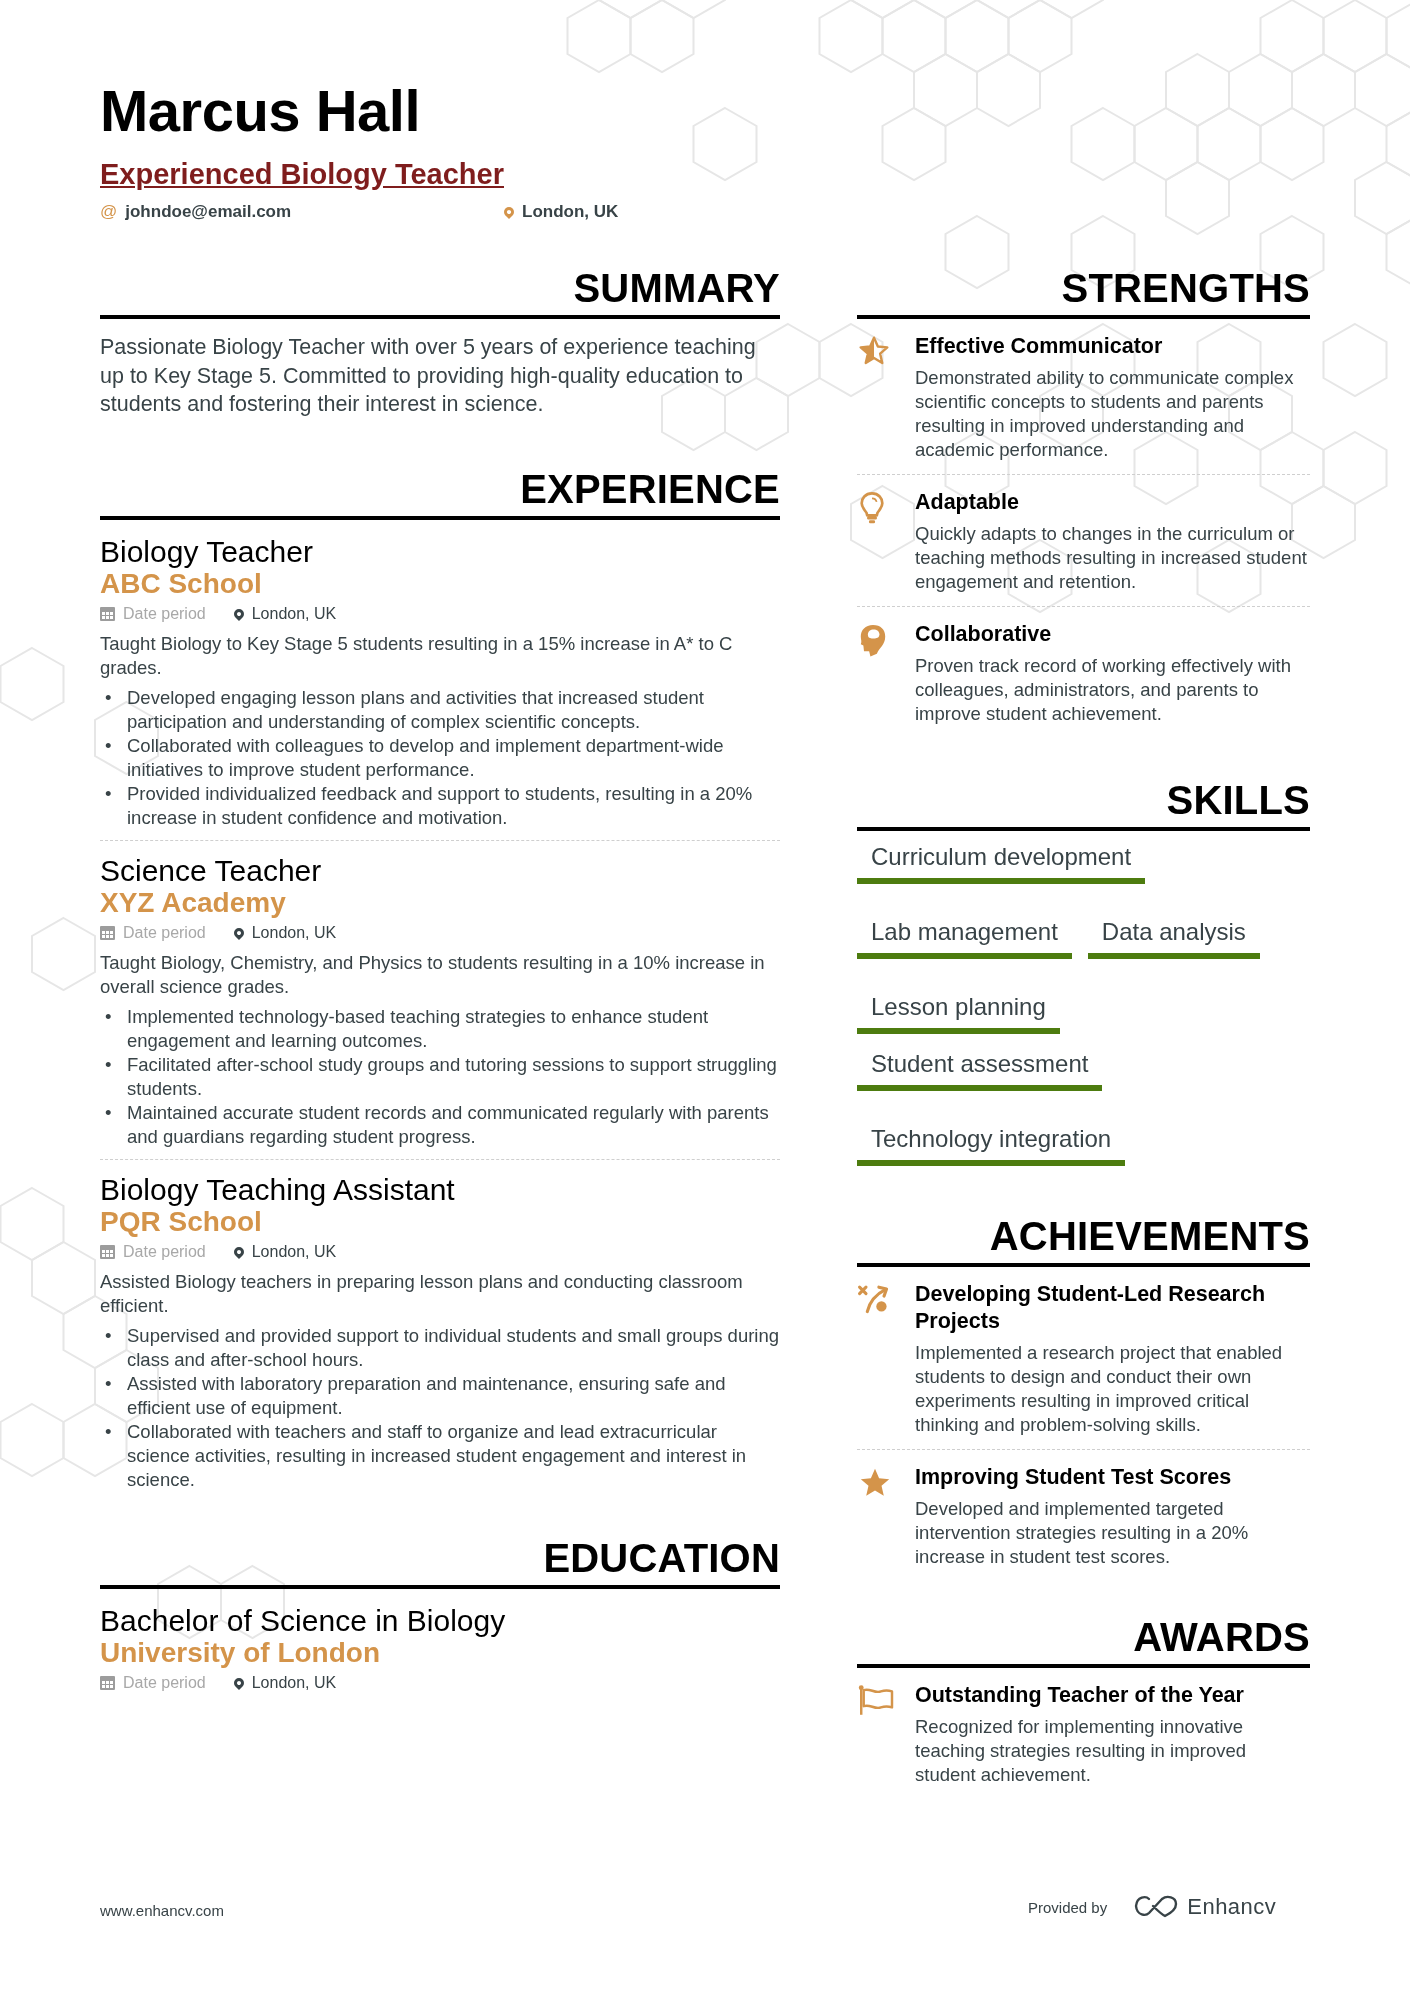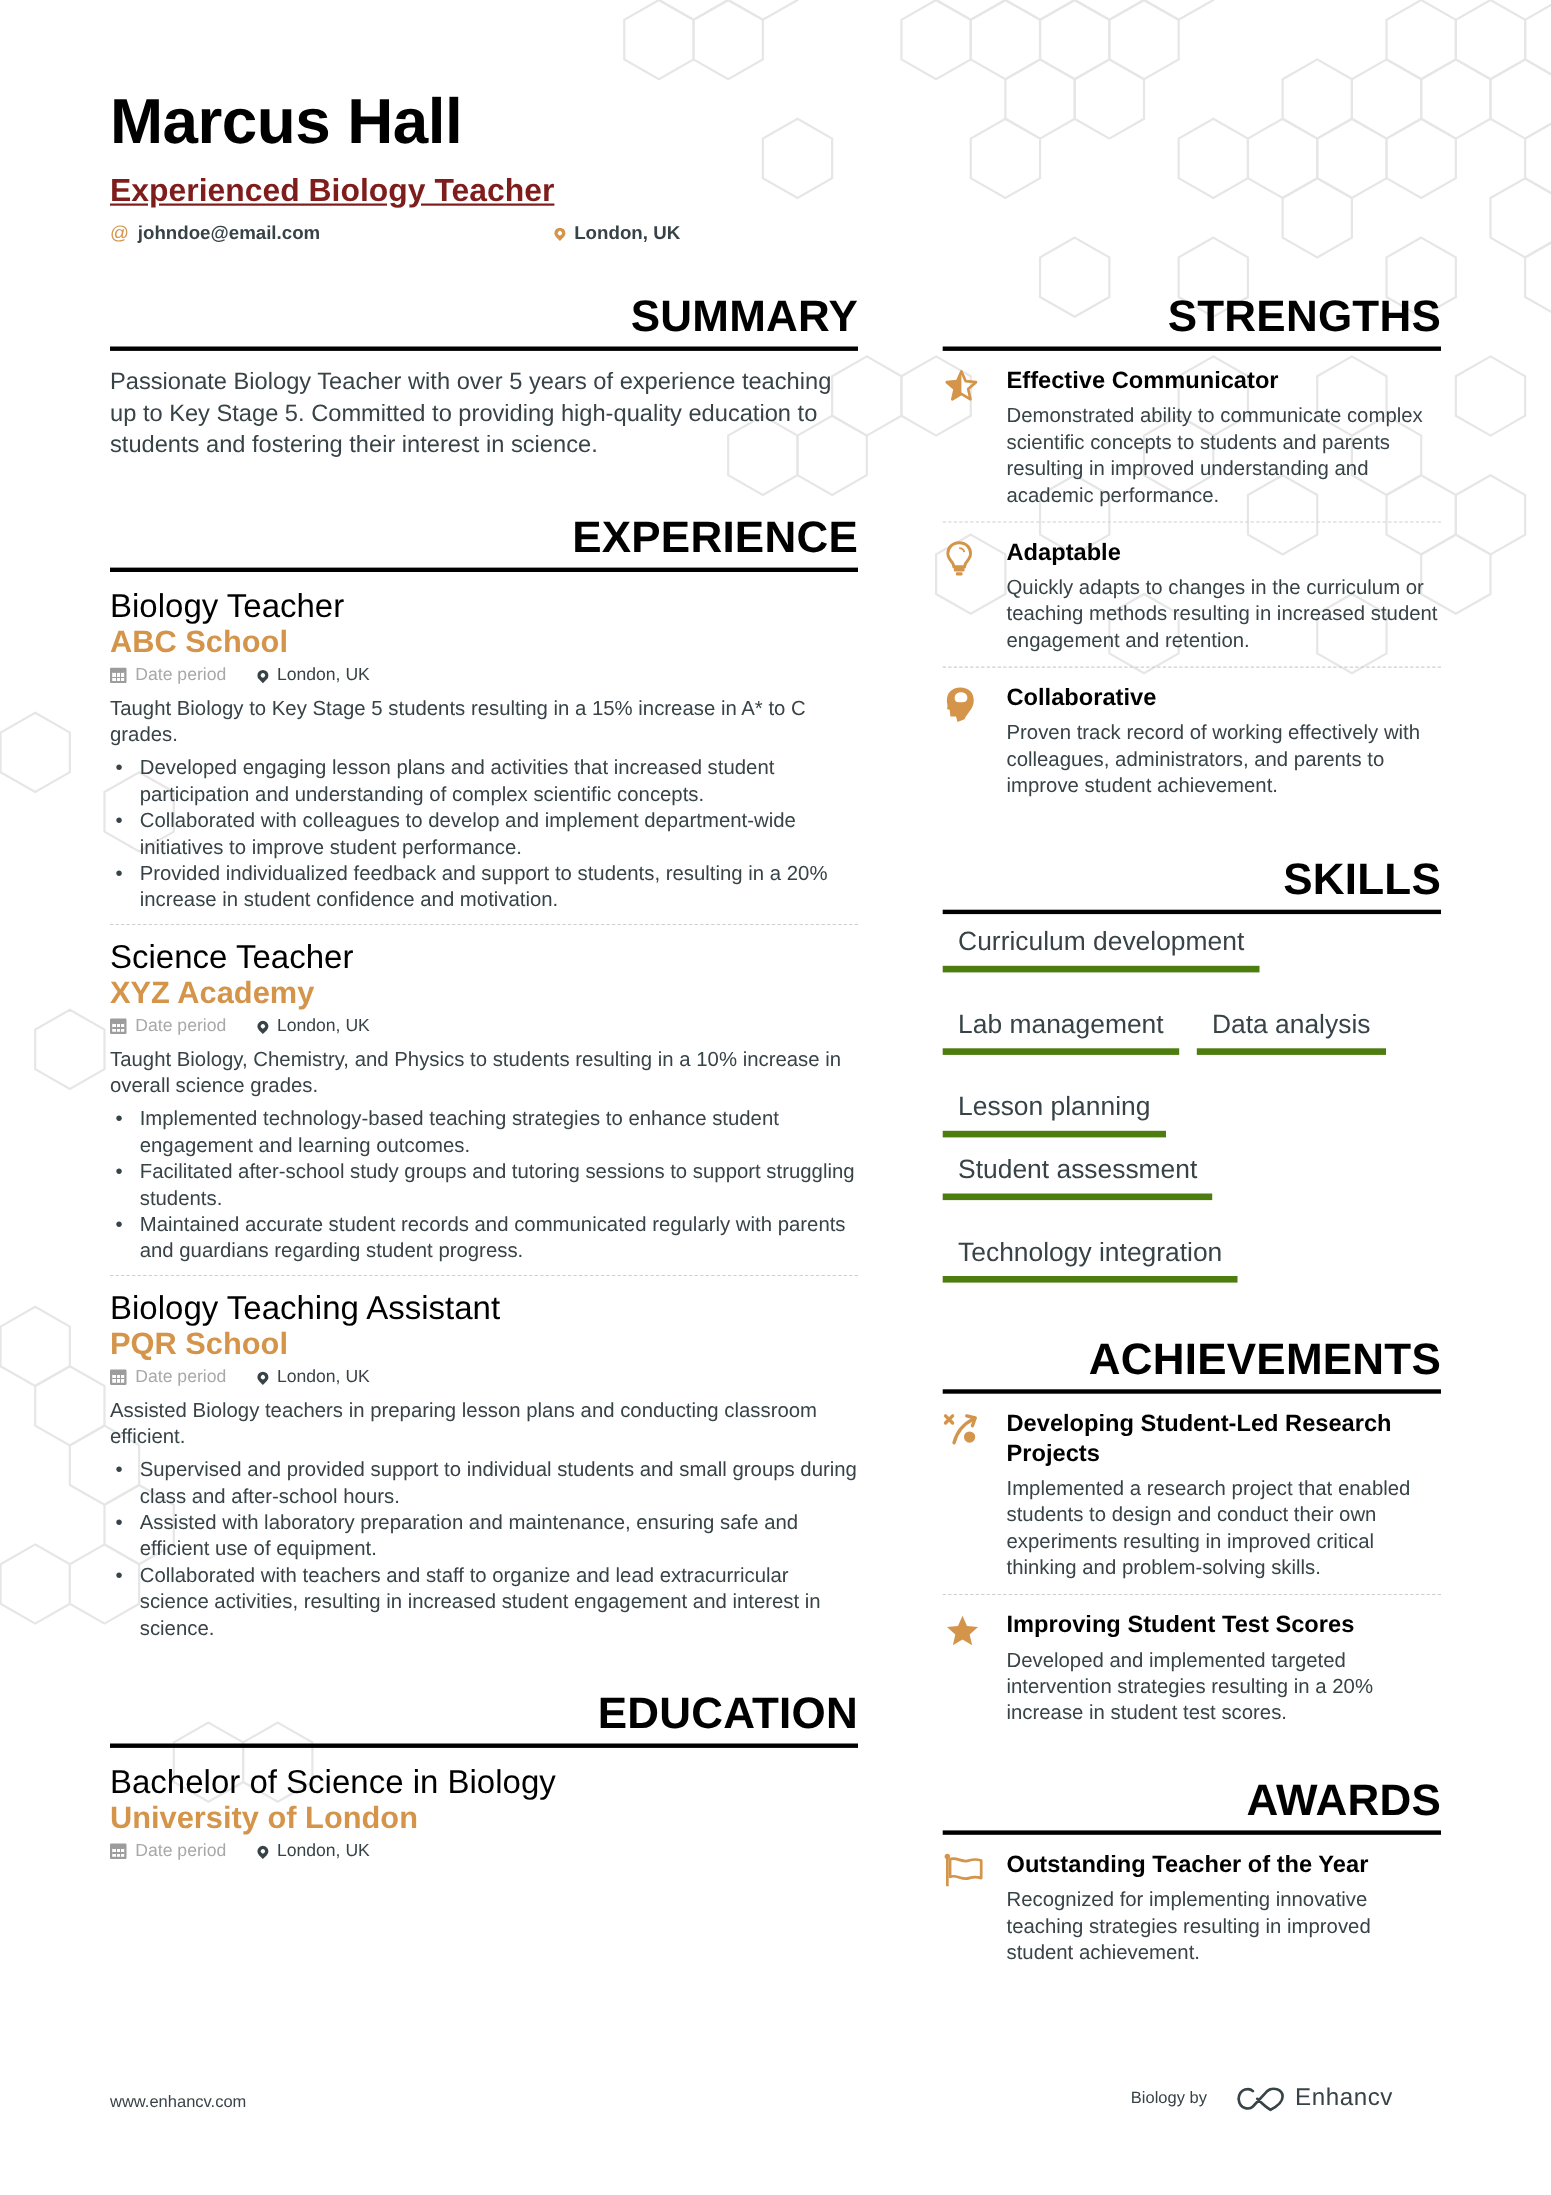--- a/index.html
+++ b/index.html
@@ -58,21 +58,21 @@
   .ritem .ttl { font-size: 21.5px; font-weight: 700; color: #000; line-height: 27px; margin: 0 0 6px 0; }
   .ritem .desc { font-size: 18.5px; line-height: 24px; color: #384347; margin: 0; }
 
   .skills { display: flex; flex-wrap: wrap; column-gap: 16px; row-gap: 18px; margin-top: 6px; }
   .skill { font-size: 24px; font-weight: 400; color: #384347; padding: 0 14px 9px 14px; border-bottom: 6px solid #4d7c0f; line-height: 24px; }
   .skill-break { flex-basis: 100%; height: 0; }
 
   .footer-left { position: absolute; left: 100px; top: 1902px; font-size: 15px; color: #384347; }
   .footer-right { position: absolute; left: 1028px; top: 1894px; display: flex; align-items: center; gap: 26px; }
   .footer-right .pb { font-size: 15px; color: #384347; }
-  .brand { display: flex; align-items: flex-end; gap: 8px; font-size: 22px; color: #384347; letter-spacing: 0.5px; }
+  .brand { display: flex; align-items: flex-start; gap: 8px; font-size: 22px; color: #384347; letter-spacing: 0.5px; }
 </style>
 </head>
 <body>
 
 <svg id="hex-bg" xmlns="http://www.w3.org/2000/svg" viewBox="0 0 1410 1995">
     <polygon points="599,0 630.5,18 630.5,54 599,72 567.5,54 567.5,18"></polygon>
     <polygon points="662,0 693.5,18 693.5,54 662,72 630.5,54 630.5,18"></polygon>
     <polygon points="630.5,-54 662,-36 662,0 630.5,18 599,0 599,-36"></polygon>
     <polygon points="693.5,-54 725,-36 725,0 693.5,18 662,0 662,-36"></polygon>
     <polygon points="851,0 882.5,18 882.5,54 851,72 819.5,54 819.5,18"></polygon>
@@ -348,21 +348,21 @@
         <div>
           <p class="ttl">Outstanding Teacher of the Year</p>
           <p class="desc">Recognized for implementing innovative teaching strategies resulting in improved student achievement.</p>
         </div>
       </div>
     </section>
   </div>
 
   <div class="footer-left">www.enhancv.com</div>
   <div class="footer-right">
-    <span class="pb">Biology by</span>
+    <span class="pb">Provided by</span>
     <span class="brand">
       <svg width="46" height="24" viewBox="0 0 46 24">
           <path d="M16 5 C13 2 4 2 3 12 C4 22 13 22 16 19 L29 5 C34 1 43 3 43 10 C43 16 36 20 32 22 C28 20 22 14 20 12" fill="none" stroke="#384347" stroke-width="2.4" stroke-linecap="round" stroke-linejoin="round"></path>
         </svg>
       <span>Enhancv</span>
     </span>
   </div>
 </div>
 
 </body></html>

